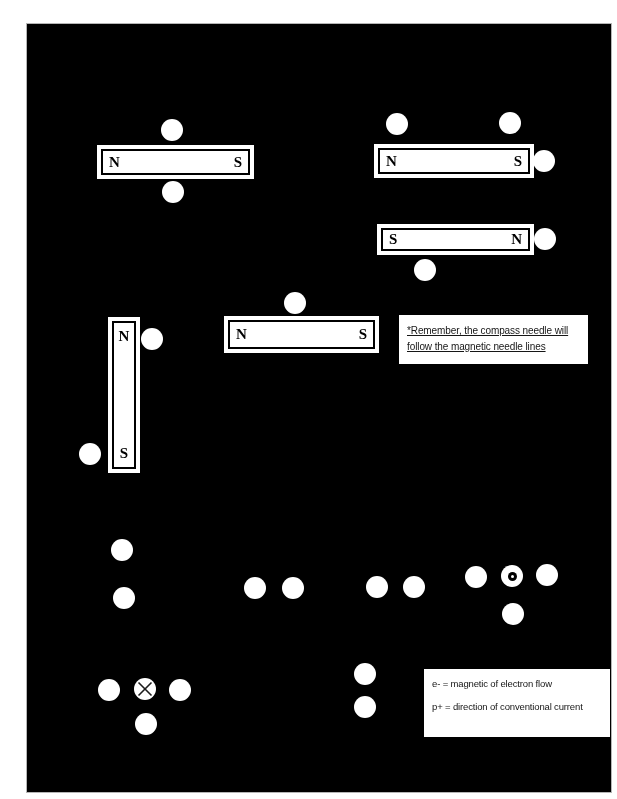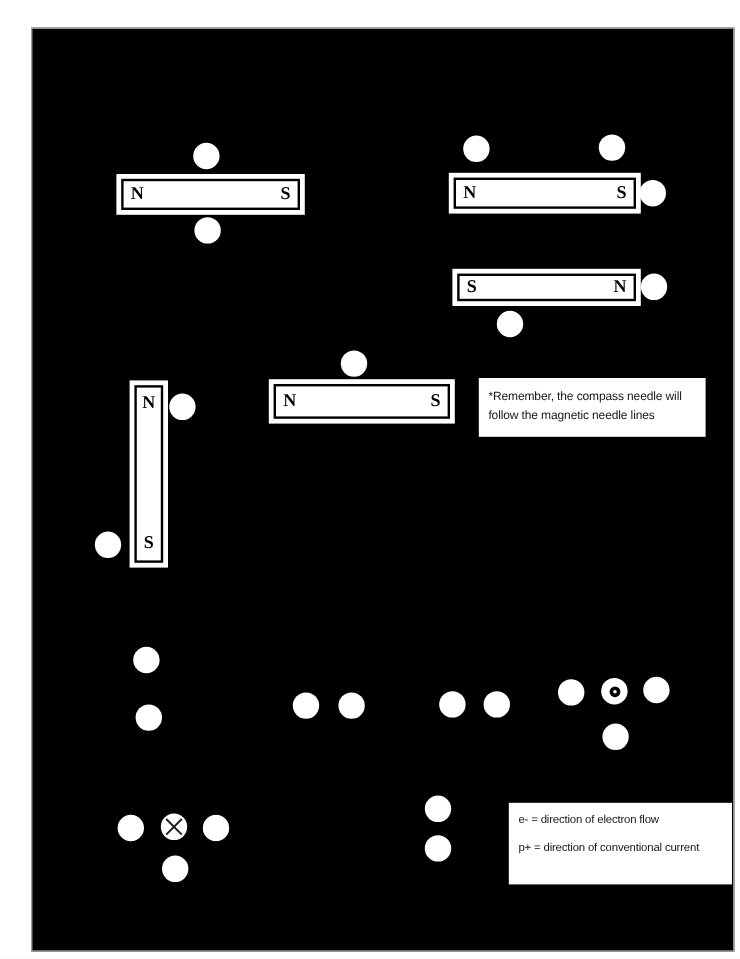--- a/index.html
+++ b/index.html
@@ -85,22 +85,22 @@
       <div class="compass" style="left: 107px; top: 654px;">
         <svg width="22" height="22" viewBox="0 0 22 22">
           <line x1="4.5" y1="4.5" x2="17.5" y2="17.5" stroke="#1c1c1c" stroke-width="1.6"></line>
           <line x1="17.5" y1="4.5" x2="4.5" y2="17.5" stroke="#1c1c1c" stroke-width="1.6"></line>
         </svg>
       </div>
       <div class="compass" style="left: 142px; top: 655px;"></div>
       <div class="compass" style="left: 108px; top: 689px;"></div>
       <div class="compass" style="left: 327px; top: 639px;"></div>
       <div class="compass" style="left: 327px; top: 672px;"></div>
-      <div class="note tight" style="left: 372px; top: 291px; width: 189px; min-height: 49px;">
+      <div class="note tight" style="left: 372px; top: 291px; width: 189px; min-height: 49px; text-decoration: underline;">
         <div class="note-line">*Remember, the compass needle will</div>
         <div class="note-line">follow the magnetic needle lines</div>
       </div>
       <div class="note spaced" style="left: 397px; top: 645px; width: 186px; min-height: 53px;">
-        <div class="note-line">e- = direction of electron flow</div>
+        <div class="note-line">e- = magnetic of electron flow</div>
         <div class="note-line">p+ = direction of conventional current</div>
       </div>
     </div>
 </div>
 
 </body></html>

